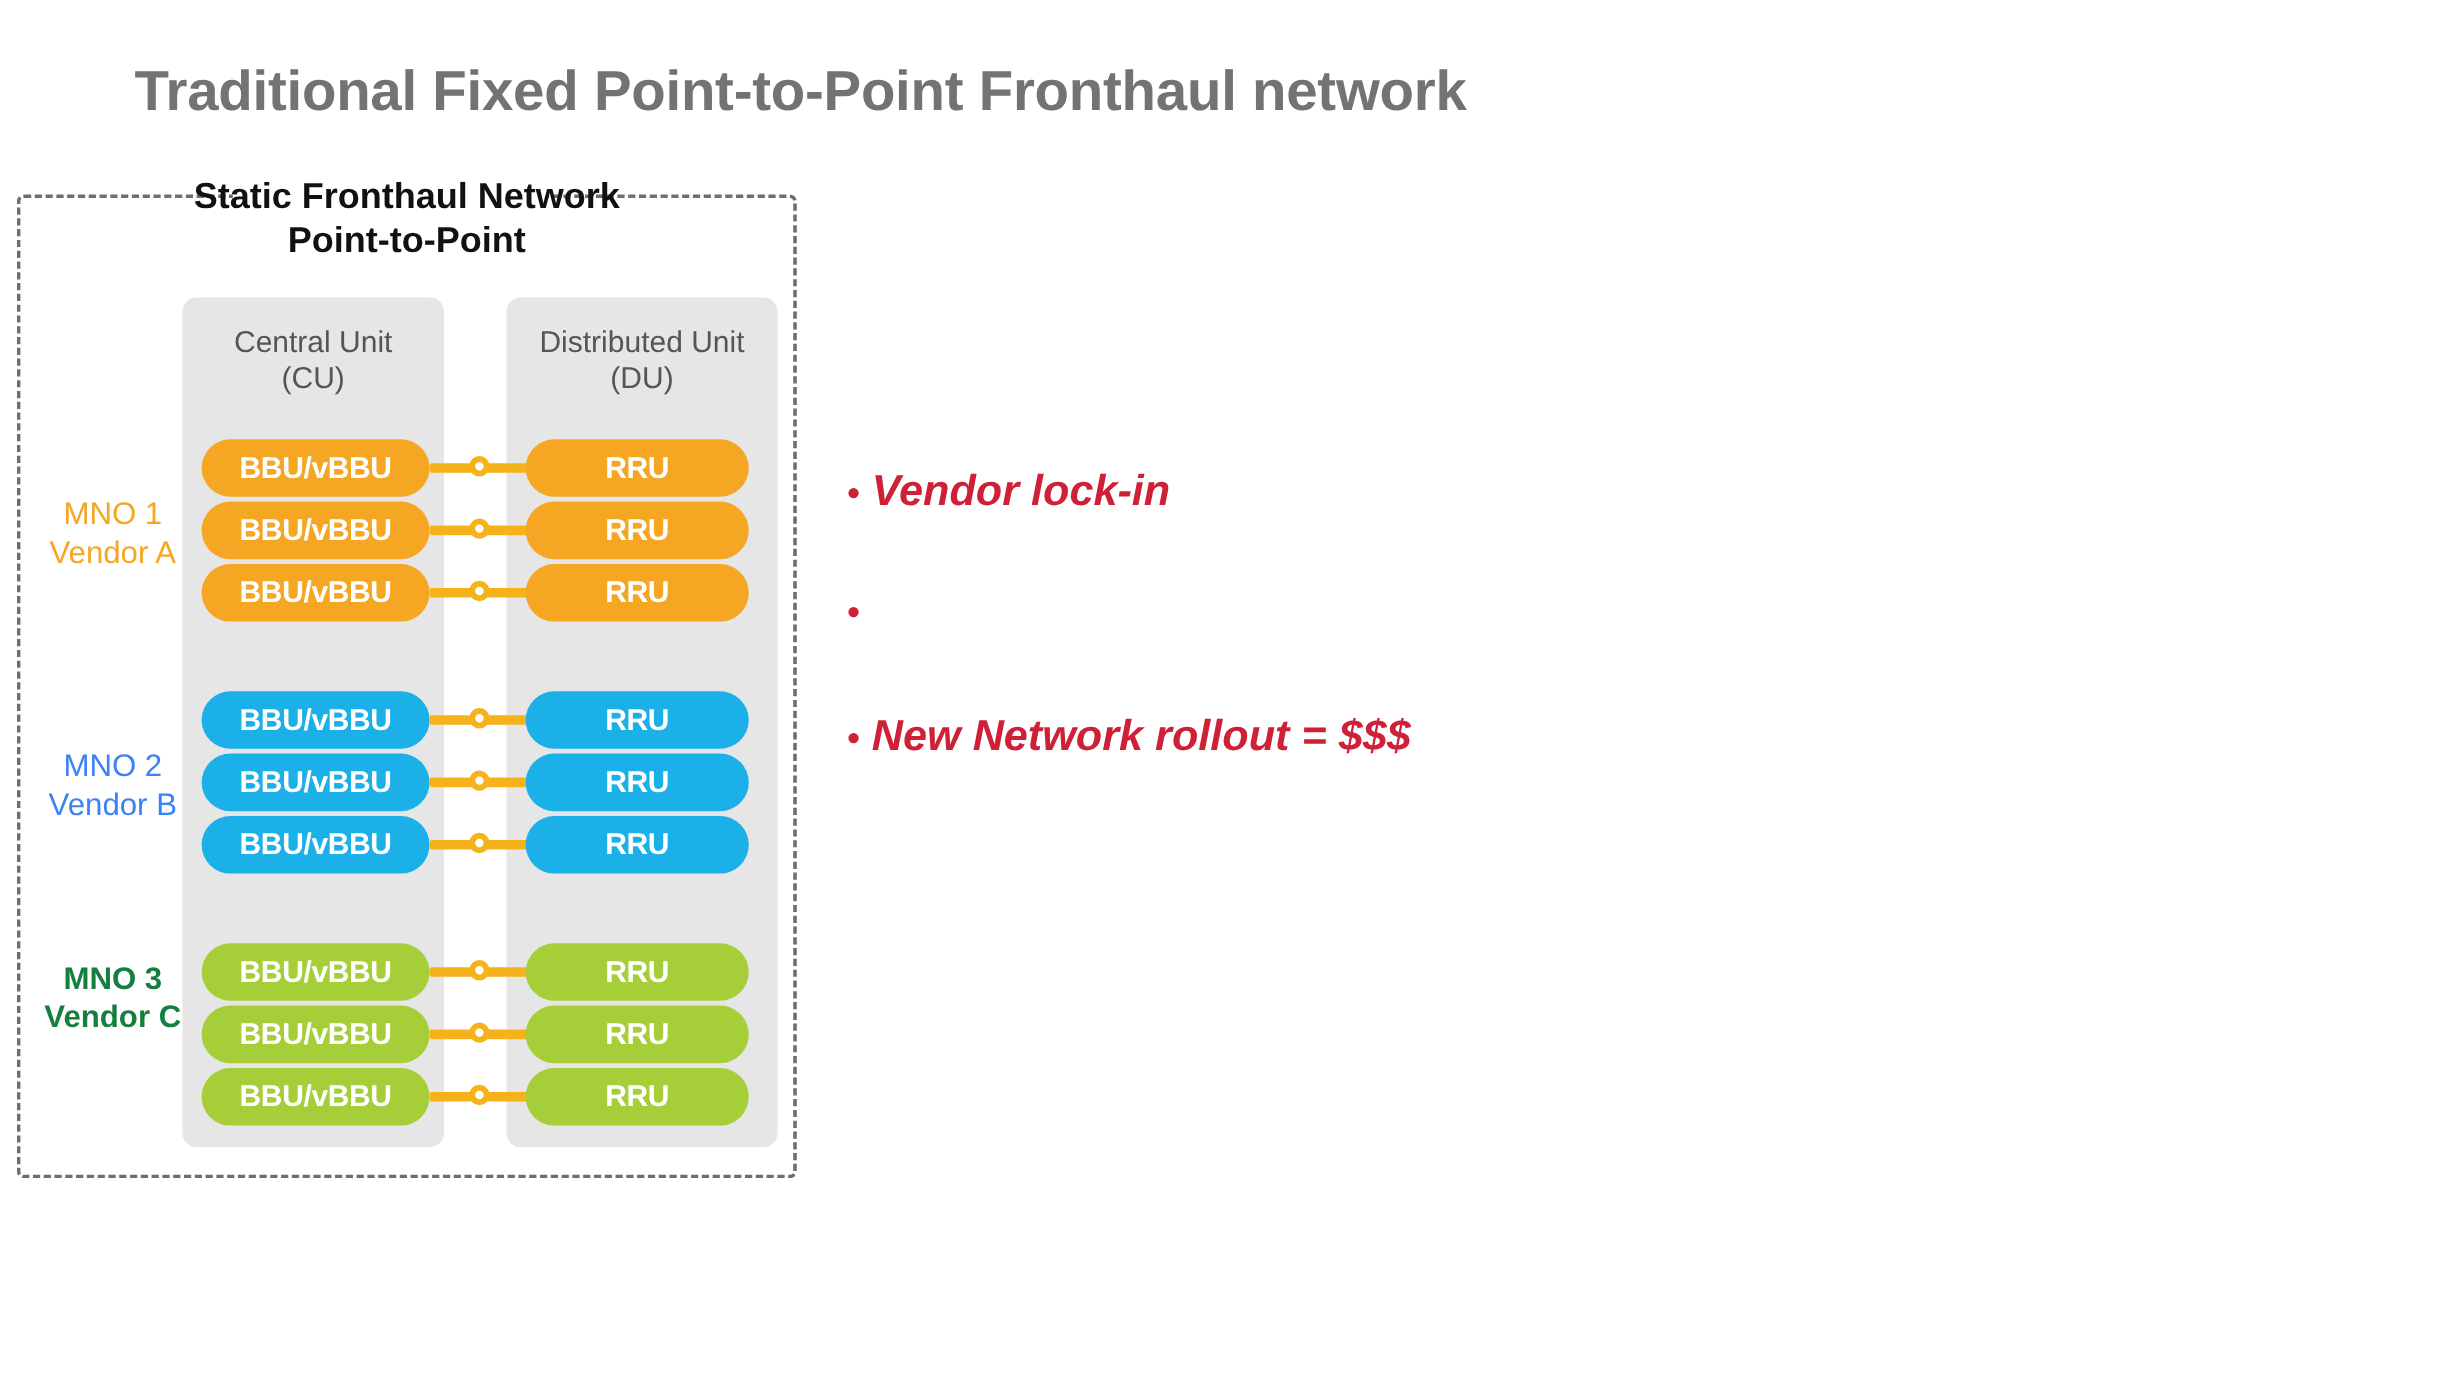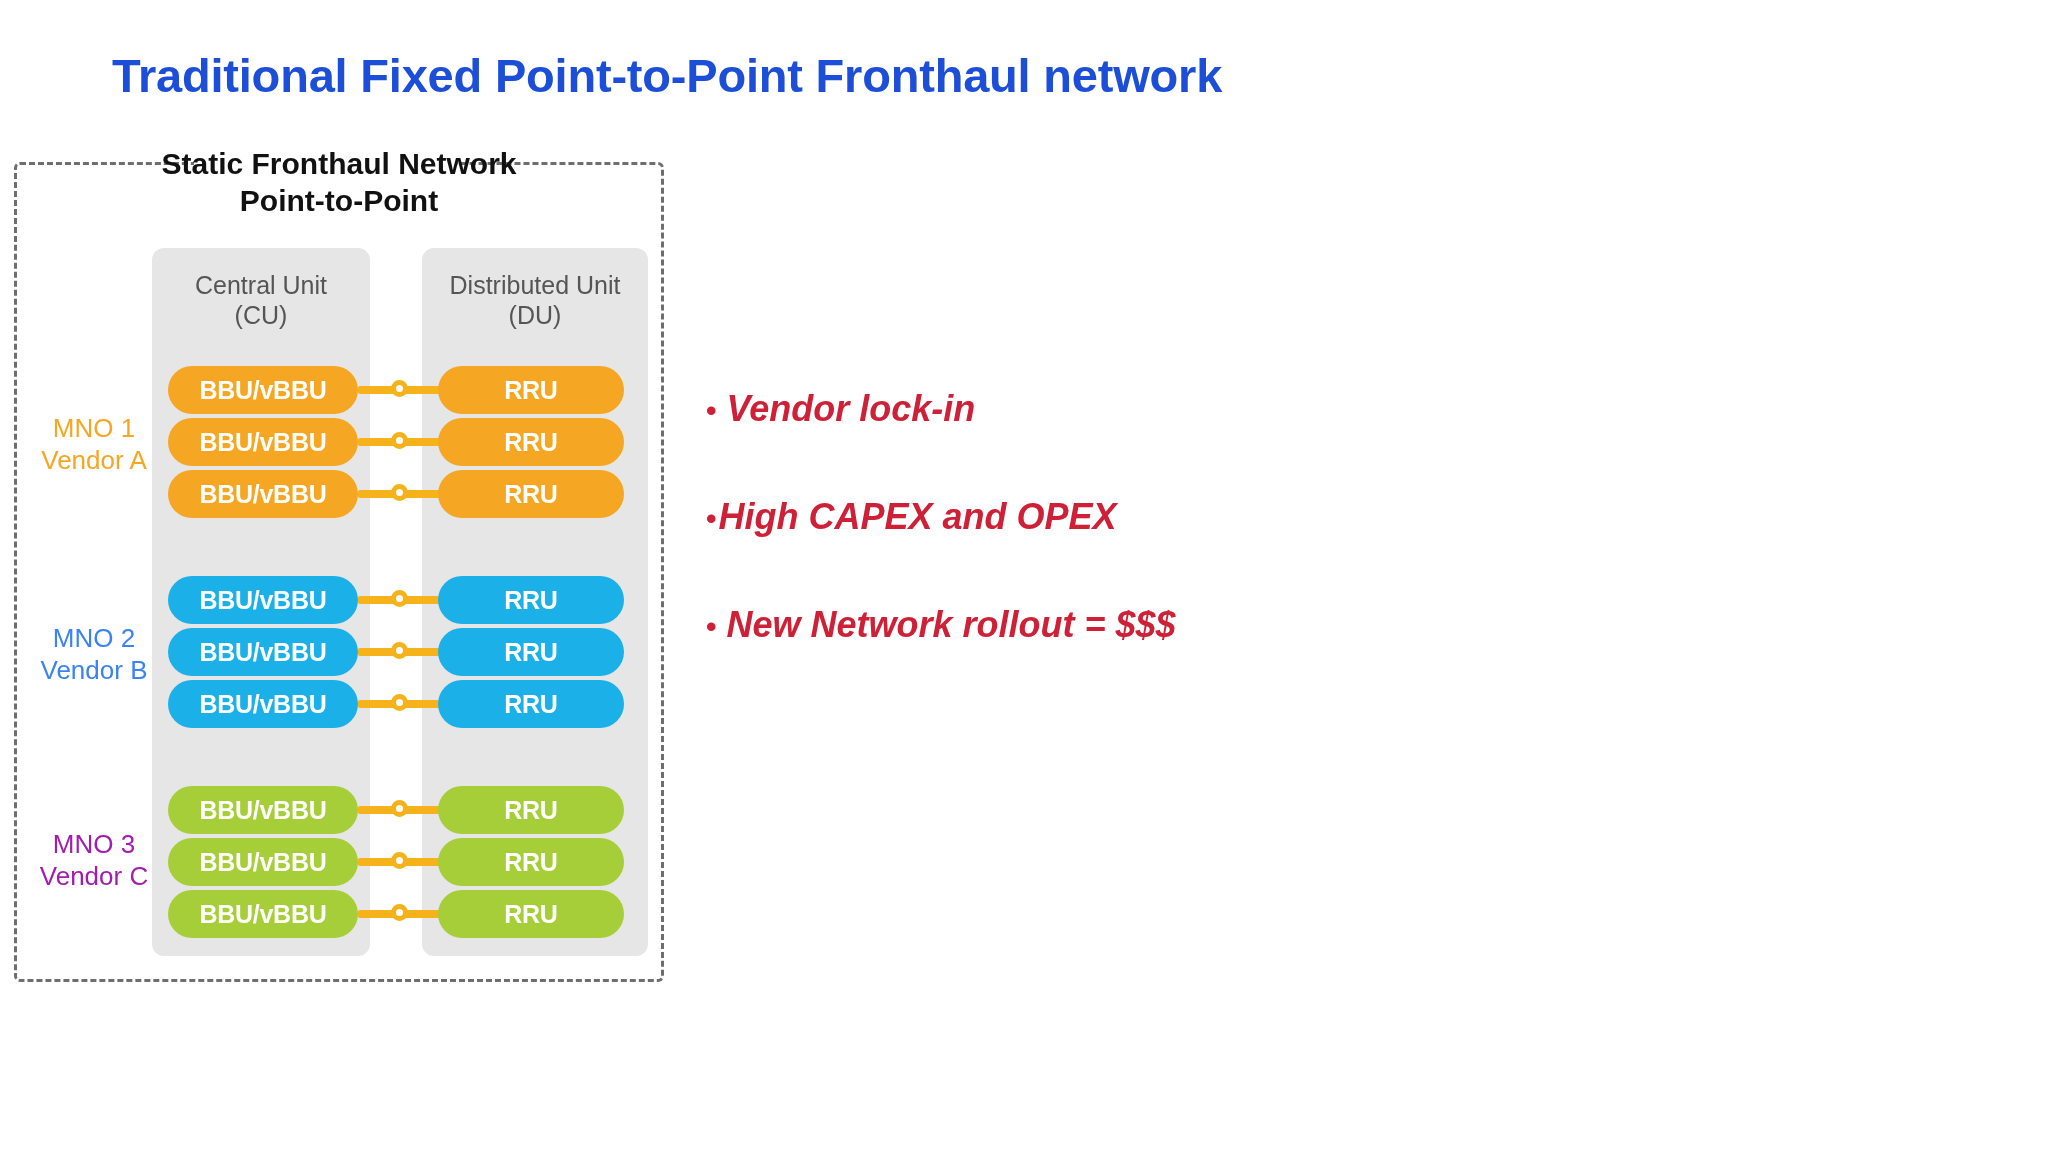--- a/index.html
+++ b/index.html
@@ -19,21 +19,21 @@
     background: #ffffff;
   }
 
   
   .slide-title {
     position: absolute;
     left: 112px;
     top: 48px;
     font-size: 47px;
     font-weight: bold;
-    color: #1d4ed8;
+    color: #737373;
     letter-spacing: -0.2px;
     white-space: nowrap;
   }
 
   
   .diagram-frame {
     position: absolute;
     left: 14px;
     top: 162px;
     width: 650px;
@@ -236,21 +236,21 @@
         <div class="pill pill-cu" style="top: 380px; background: rgb(28, 176, 232);">BBU/vBBU</div>
         <div class="link" style="top: 400px; background: rgb(246, 178, 27);">
           <div class="link-node" style="border-color: rgb(246, 178, 27);"></div>
         </div>
         <div class="pill pill-du" style="top: 380px; background: rgb(28, 176, 232);">RRU</div>
         <div class="pill pill-cu" style="top: 432px; background: rgb(28, 176, 232);">BBU/vBBU</div>
         <div class="link" style="top: 452px; background: rgb(246, 178, 27);">
           <div class="link-node" style="border-color: rgb(246, 178, 27);"></div>
         </div>
         <div class="pill pill-du" style="top: 432px; background: rgb(28, 176, 232);">RRU</div>
-        <div class="mno-label" style="top: 580px; color: #a21caf;">
+        <div class="mno-label" style="top: 551px; color: #15803d; font-weight: bold;">
           <div>MNO 3</div>
           <div>Vendor C</div>
         </div>
         <div class="pill pill-cu" style="top: 538px; background: rgb(166, 206, 57);">BBU/vBBU</div>
         <div class="link" style="top: 558px; background: rgb(246, 178, 27);">
           <div class="link-node" style="border-color: rgb(246, 178, 27);"></div>
         </div>
         <div class="pill pill-du" style="top: 538px; background: rgb(166, 206, 57);">RRU</div>
         <div class="pill pill-cu" style="top: 590px; background: rgb(166, 206, 57);">BBU/vBBU</div>
         <div class="link" style="top: 610px; background: rgb(246, 178, 27);">
@@ -266,21 +266,20 @@
   </div>
 
   <div class="bullets" id="bullet-list">
 
   <div class="bullet-row" style="color: rgb(206, 32, 54);">
         <span class="bullet-dot">•</span>
         <span>Vendor lock-in</span>
       </div>
       <div class="bullet-row" style="color: rgb(206, 32, 54);">
         <span class="bullet-dot tight">•</span>
-        <span>High CAPEX and OPEX</span>
       </div>
       <div class="bullet-row" style="color: rgb(206, 32, 54);">
         <span class="bullet-dot">•</span>
         <span>New Network rollout = $$$</span>
       </div>
     </div>
 
 </div>
 
 </body></html>

